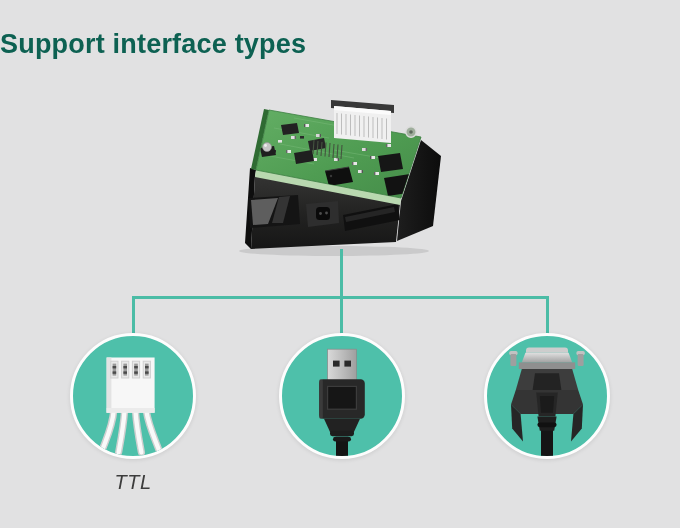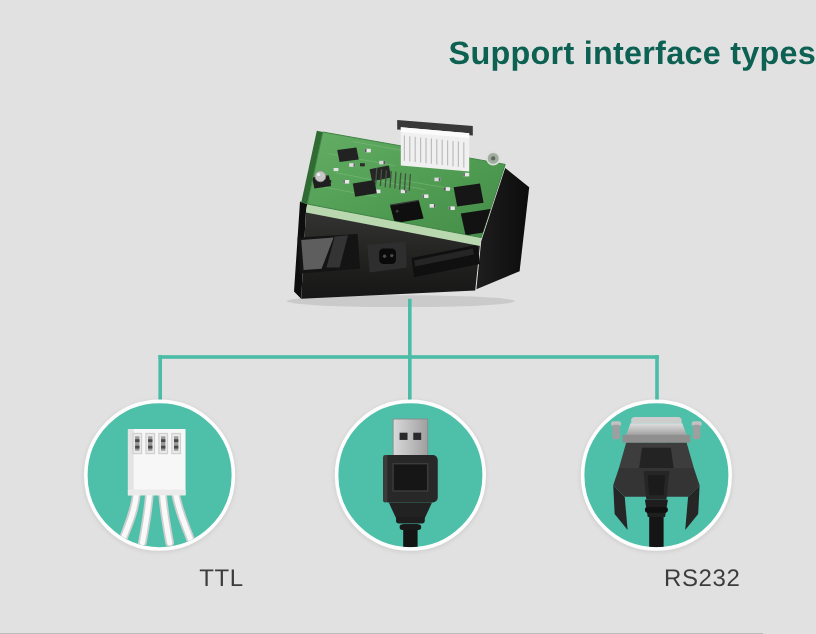--- a/index.html
+++ b/index.html
@@ -3,32 +3,32 @@
 <meta charset="utf-8">
 <style>
   html,body{margin:0;padding:0;}
   body{font-family:"Liberation Sans", sans-serif; background:#888;}
   .stage{
     position:relative; width:680px; height:528px; overflow:hidden;
     background:#e1e1e2; margin:0;
   }
   .page-title{
     position:absolute; top:29px; left:0; width:680px;
-    text-align:right; font-size:27px; font-weight:bold;
+    text-align:left; font-size:27px; font-weight:bold;
     color:#0d6152; letter-spacing:.2px;
   }
   .module-svg{position:absolute; left:234px; top:84px; width:218px; height:172px;}
   .cline{position:absolute; background:#4bbca6;}
   .stem{left:340px; top:249px; width:2.5px; height:50px;}
   .crossbar{left:132px; top:296px; width:417px; height:2.5px;}
   .branch{top:296px; width:2.5px; height:38px;}
   .branch.b-left{left:132px;}
   .branch.b-mid{left:340px;}
   .branch.b-right{left:546px;}
-  .iface-card{position:absolute; width:140px; text-align:right;}
+  .iface-card{position:absolute; width:140px; text-align:center;font-style:italic;}
   .iface-card.c-ttl{left:63px; top:333px;}
   .iface-card.c-usb{left:272px; top:333px;}
   .iface-card.c-rs232{left:477px; top:333px;}
   .iface-circle{
     width:120px; height:120px; border-radius:50%;
     background:#4ec0aa; border:3.5px solid #fdfdfd;
     margin:0 auto; overflow:hidden;
     box-shadow:0 1px 4px rgba(0,0,0,0.10);
   }
   .iface-circle svg{display:block; width:120px; height:120px;}
@@ -290,16 +290,15 @@
         <polygon points="41,47 59,47 57,67 43,67" fill="#262626"></polygon>
         <polygon points="44,50 56,50 55,64 45,64" fill="#1b1b1b"></polygon>
 
         <polygon points="20,57 28,65 30,88 21,77" fill="#262626"></polygon>
         <polygon points="80,57 72,65 70,88 79,77" fill="#262626"></polygon>
 
         <polygon points="42,67 58,67 56,79 44,79" fill="#1e1e1e"></polygon>
         <rect x="42" y="72" width="16" height="4" rx="2" fill="#111111"></rect>
       </svg>
     </div>
-    <div class="iface-label">RS232</div>
   </div>
 
 </div>
 
 </body></html>

